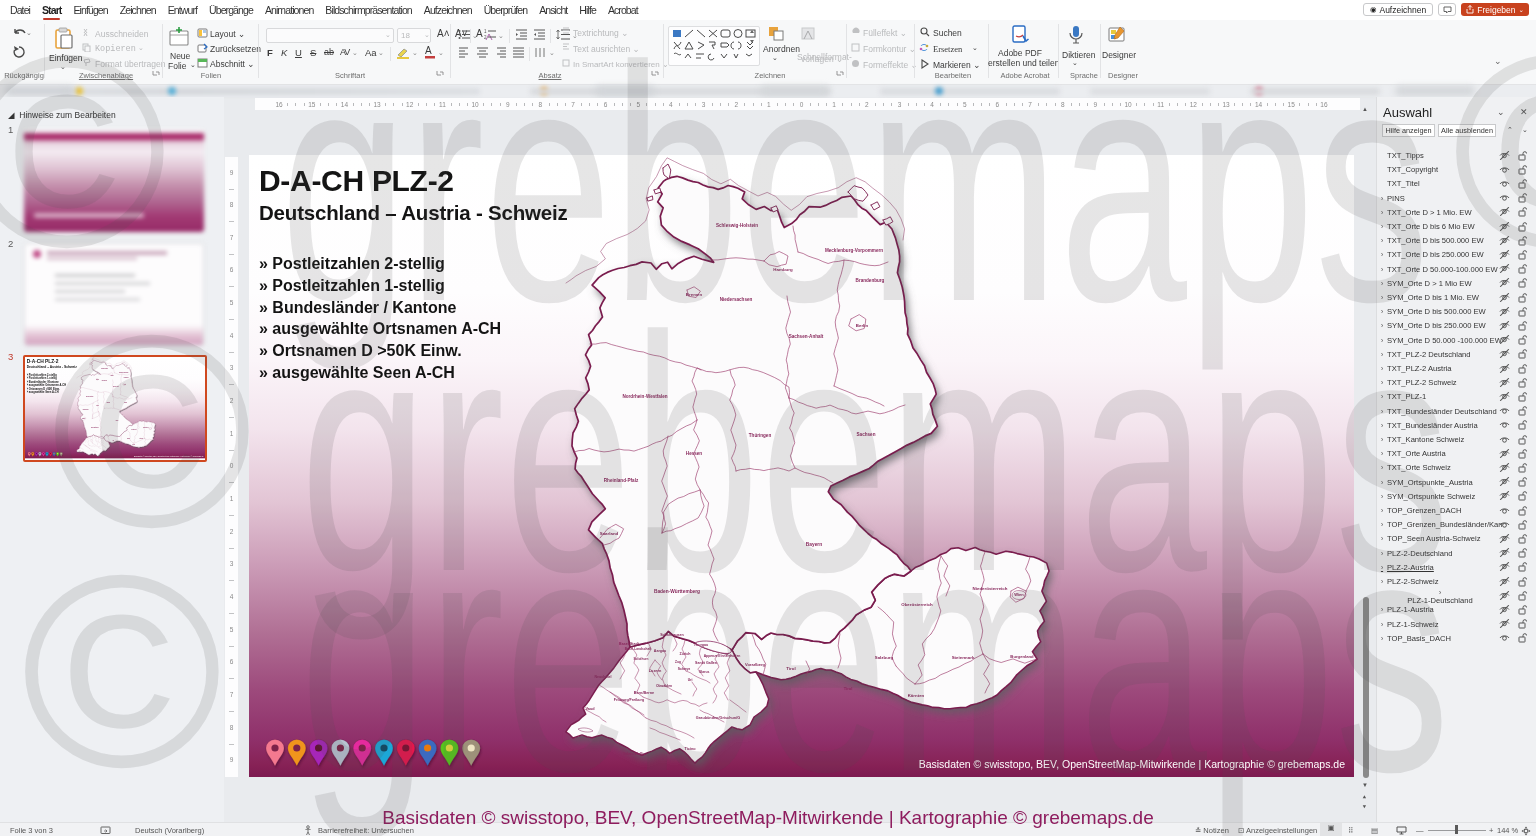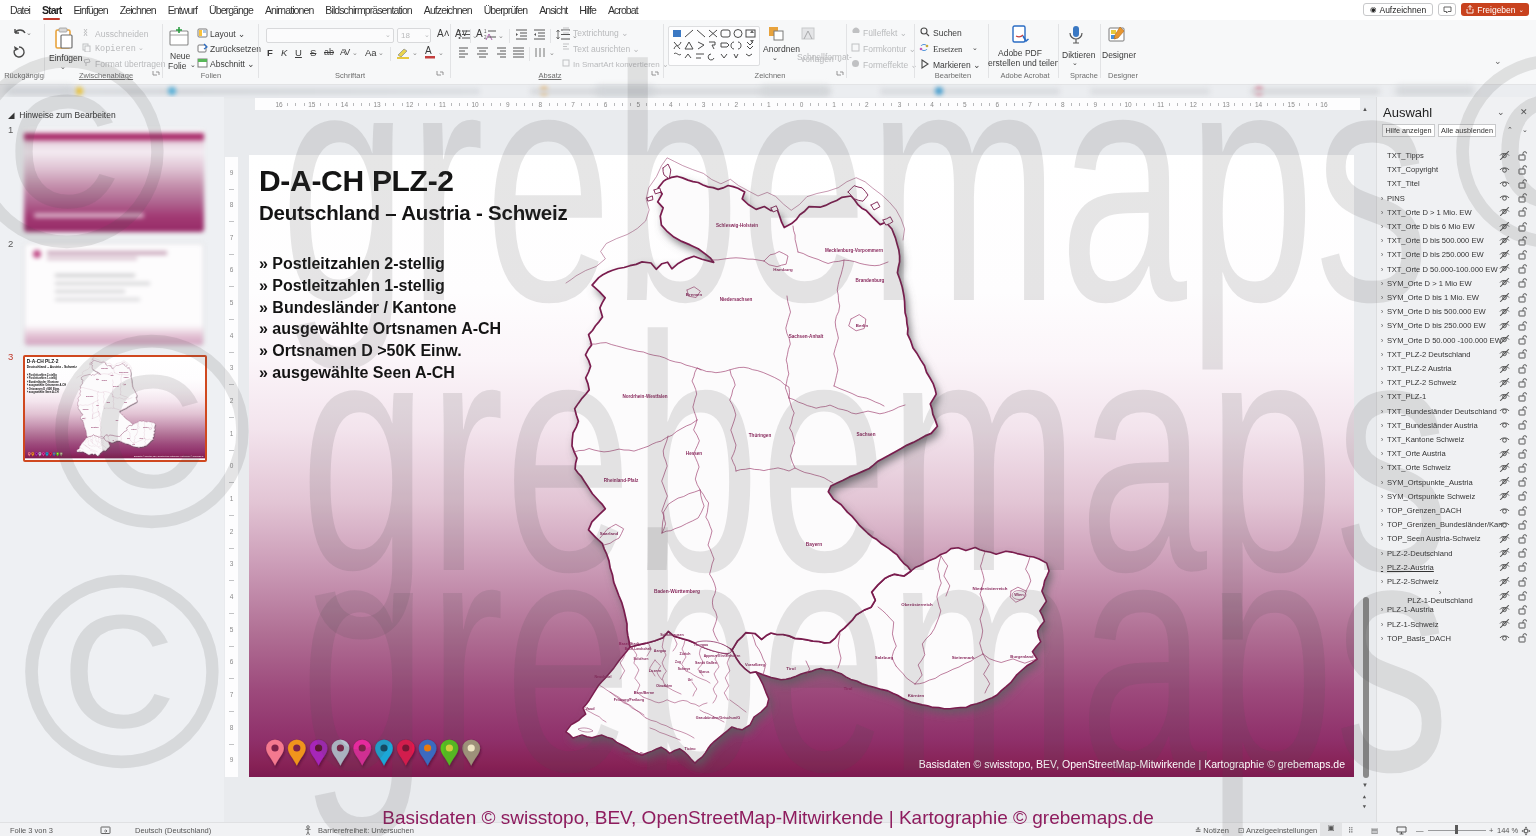--- a/index.html
+++ b/index.html
@@ -1369,21 +1369,21 @@
         <rect x="1" y="4" width="6" height="5" rx="0.5" fill="none" stroke="#555" stroke-width="1"></rect>
         <path d="M5,4 V2.5 a1.8,1.8 0 0 1 3.6,0" fill="none" stroke="#555" stroke-width="1"></path>
       </svg></div>
   </div>
   <div id="statusbar" class="abs">
 <div class="abs" style="left:10px;top:3px;">Folie 3 von 3</div>
 <svg class="abs" style="left:100px;top:3px;" width="11" height="9" viewBox="0 0 11 9">
       <rect x="1" y="1" width="9" height="6.5" rx="0.5" fill="none" stroke="#555" stroke-width="0.9"></rect>
       <path d="M4,5 L7,5 M5.5,3.5 L7,5 L5.5,6.5" stroke="#555" fill="none" stroke-width="0.7"></path>
     </svg>
-<div class="abs" style="left:135px;top:3px;">Deutsch (Deutschland)</div>
+<div class="abs" style="left:135px;top:3px;">Deutsch (Vorarlberg)</div>
 <svg class="abs" style="left:303px;top:2px;" width="10" height="11" viewBox="0 0 10 11">
       <circle cx="5" cy="2" r="1.3" fill="none" stroke="#555" stroke-width="0.8"></circle>
       <path d="M5,3.5 V7 M2.5,4.5 L5,4 L7.5,4.5 M5,7 L3.5,10 M5,7 L6.5,10" fill="none" stroke="#555" stroke-width="0.8"></path>
     </svg>
 <div class="abs" style="left:318px;top:3px;">Barrierefreiheit: Untersuchen</div>
 <div class="abs" style="left:1195px;top:3px;">≛ Notizen</div>
 <div class="abs" style="left:1238px;top:3px;">⊡ Anzeigeeinstellungen</div>
 <div class="abs" style="left:1320px;top:0px;width:22px;height:13px;background:#e2e3e5;text-align:center;">▣</div>
 <div class="abs" style="left:1348px;top:3px;">⠿</div>
 <div class="abs" style="left:1371px;top:3px;">▤</div>

